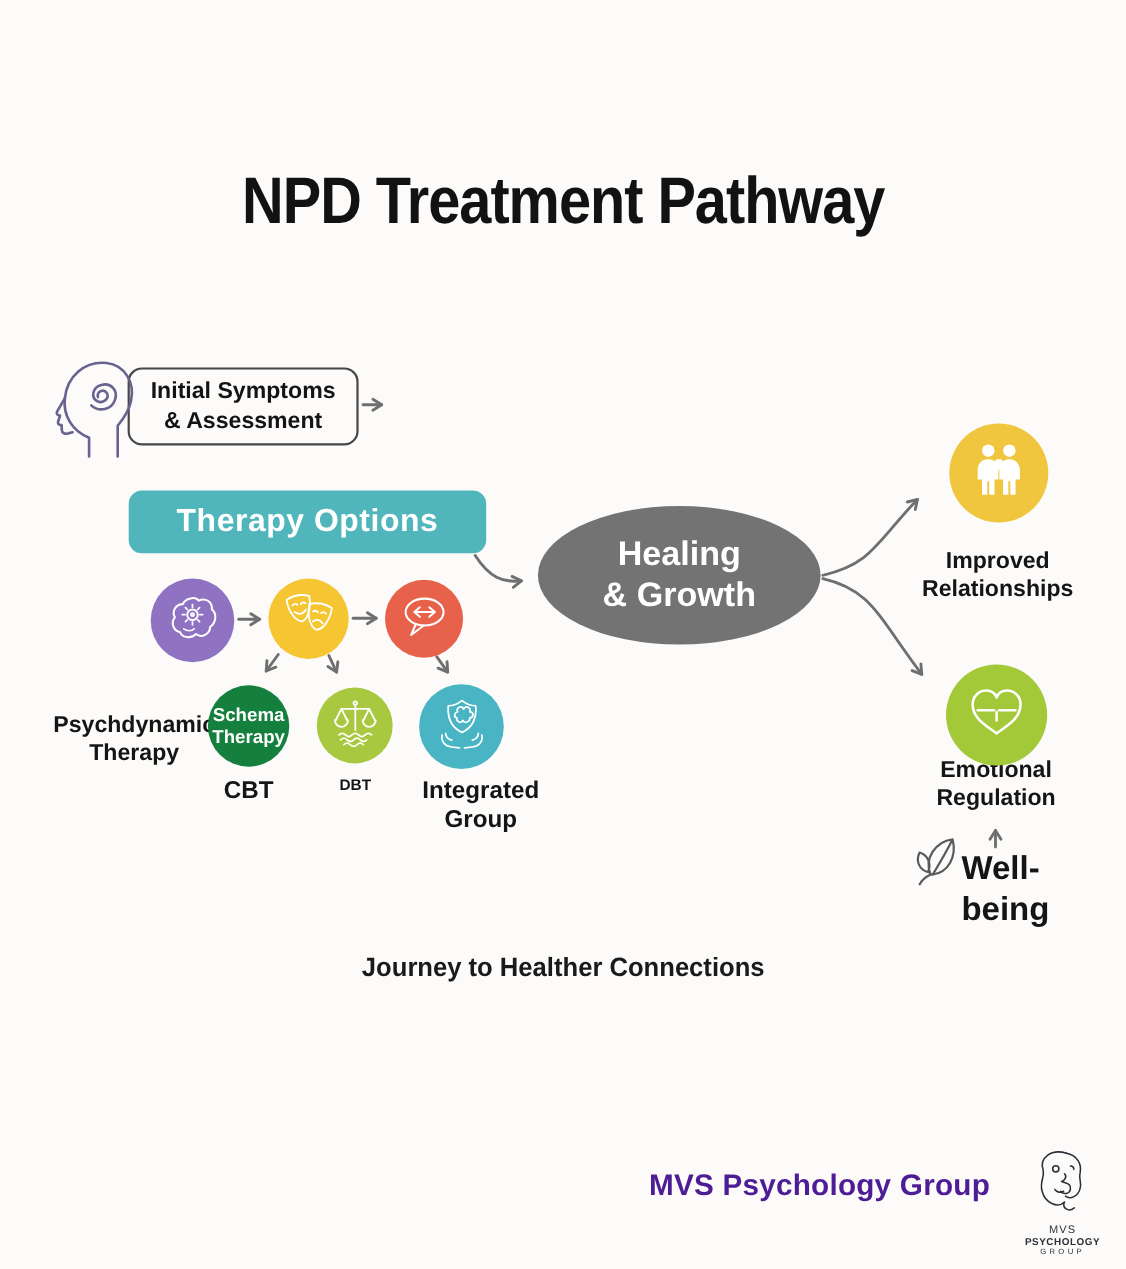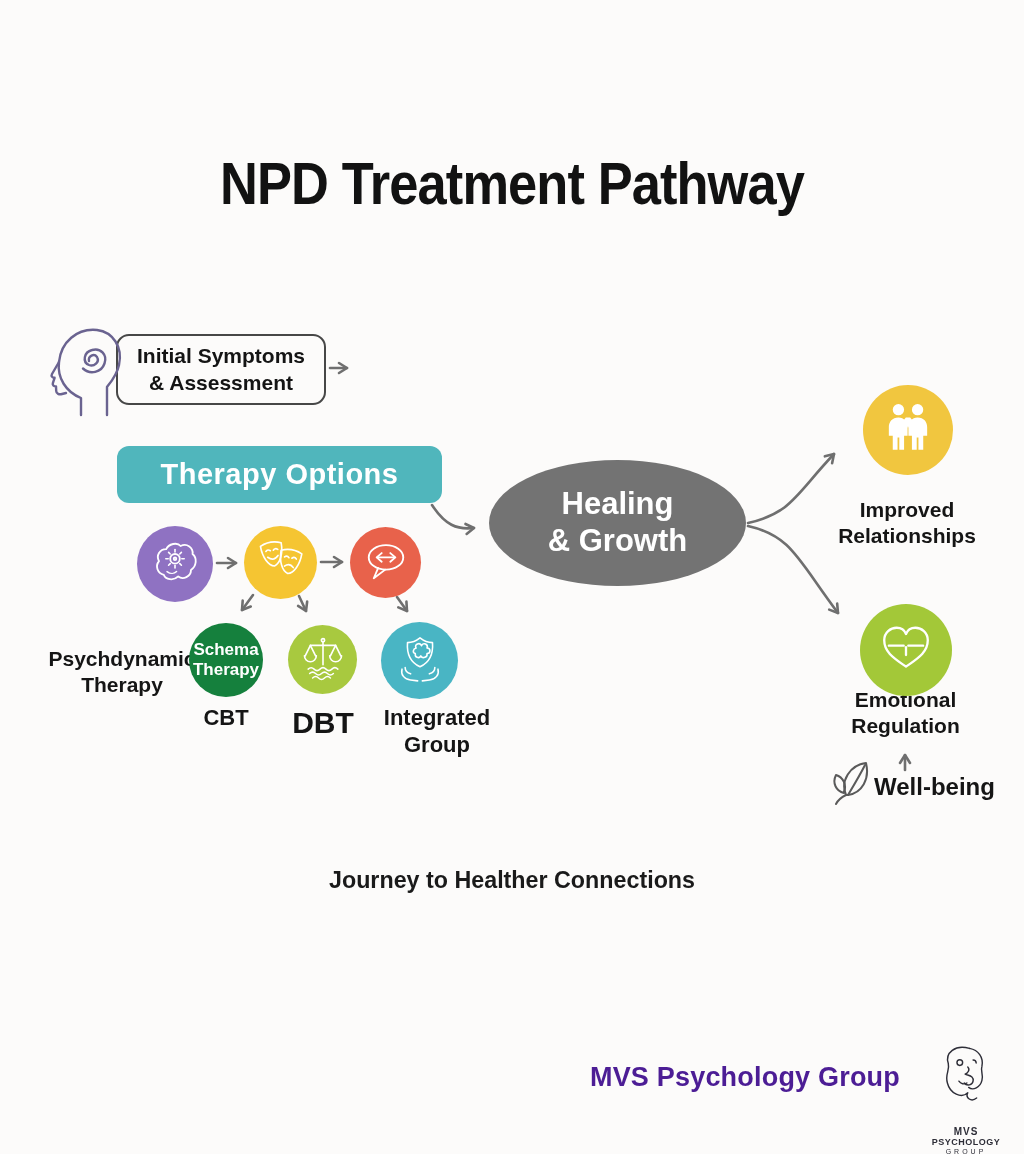--- a/index.html
+++ b/index.html
@@ -37,37 +37,37 @@
   .c-people{left:863px;top:385px;width:90px;height:90px;background:#F1C63F;}
   .c-heart{left:860px;top:604px;width:92px;height:92px;background:#A3C838;}
   .ellipse{
     left:489px;top:460px;width:257px;height:126px;background:#737373;border-radius:50%;
     display:flex;align-items:center;justify-content:center;text-align:center;
     color:#ffffff;font-size:31px;font-weight:700;line-height:1.18;z-index:2;
   }
   .node-label{position:absolute;text-align:center;font-weight:700;color:#151515;line-height:1.22;}
   .lbl-psych{left:36px;top:646px;width:172px;font-size:21px;}
   .lbl-cbt{left:186px;top:705px;width:80px;font-size:22px;}
-  .lbl-dbt{left:283px;top:705px;width:80px;font-size:30px;}
+  .lbl-dbt{left:283px;top:705px;width:80px;font-size:14px;}
   .lbl-integrated{left:358px;top:705px;width:158px;font-size:22px;}
   .lbl-relationships{left:818px;top:497px;width:178px;font-size:21px;}
   .lbl-regulation{left:823px;top:687px;width:165px;font-size:21px;}
-  .lbl-wellbeing{left:874px;top:772px;font-size:24px;text-align:left;}
+  .lbl-wellbeing{left:874px;top:772px;font-size:30px;text-align:left;}
   .caption{
     left:0;right:0;top:866px;text-align:center;font-size:24px;font-weight:700;color:#1a1a1a;
     transform:scaleX(0.97);
   }
   .connectors{position:absolute;left:0;top:0;width:1024px;height:1154px;z-index:1;pointer-events:none;}
   .head-icon{left:44px;top:318px;z-index:2;}
   .leaf-icon{left:829px;top:757px;z-index:2;}
   .footer-text{position:absolute;right:124px;top:1062px;text-align:right;}
   .footer-brand{font-size:27px;font-weight:700;color:#4c1d95;letter-spacing:0.2px;}
   .footer-url{font-size:25px;font-weight:400;color:#8e8e8e;margin-top:2px;letter-spacing:0.3px;}
   .logo{position:absolute;left:926px;top:1044px;width:80px;text-align:center;color:#2e2e38;}
-  .logo-l1{font-size:10px;font-weight:700;letter-spacing:1px;margin-top:16px;}
+  .logo-l1{font-size:10px;font-weight:400;letter-spacing:1px;margin-top:2px;}
   .logo-l2{font-size:9px;font-weight:700;letter-spacing:0.5px;}
   .logo-l3{font-size:7px;font-weight:400;letter-spacing:3px;margin-top:1px;}
 </style>
 </head>
 <body>
 
 <div class="canvas">
 
   <div class="abs title">NPD Treatment Pathway</div>
 

